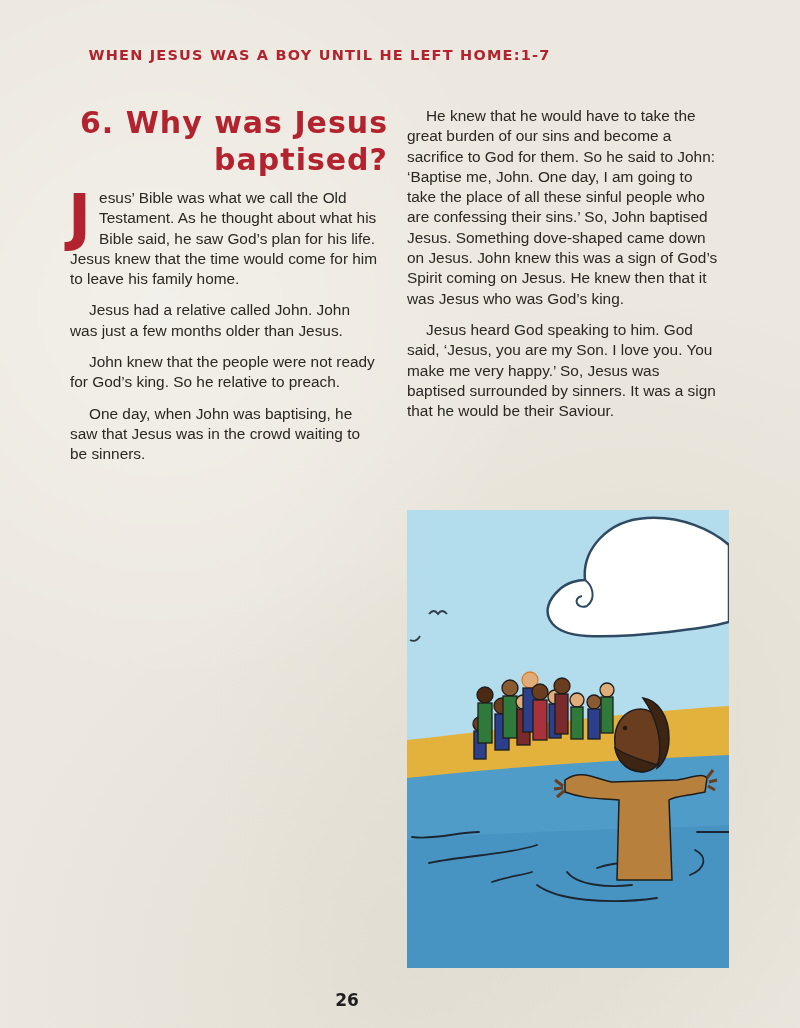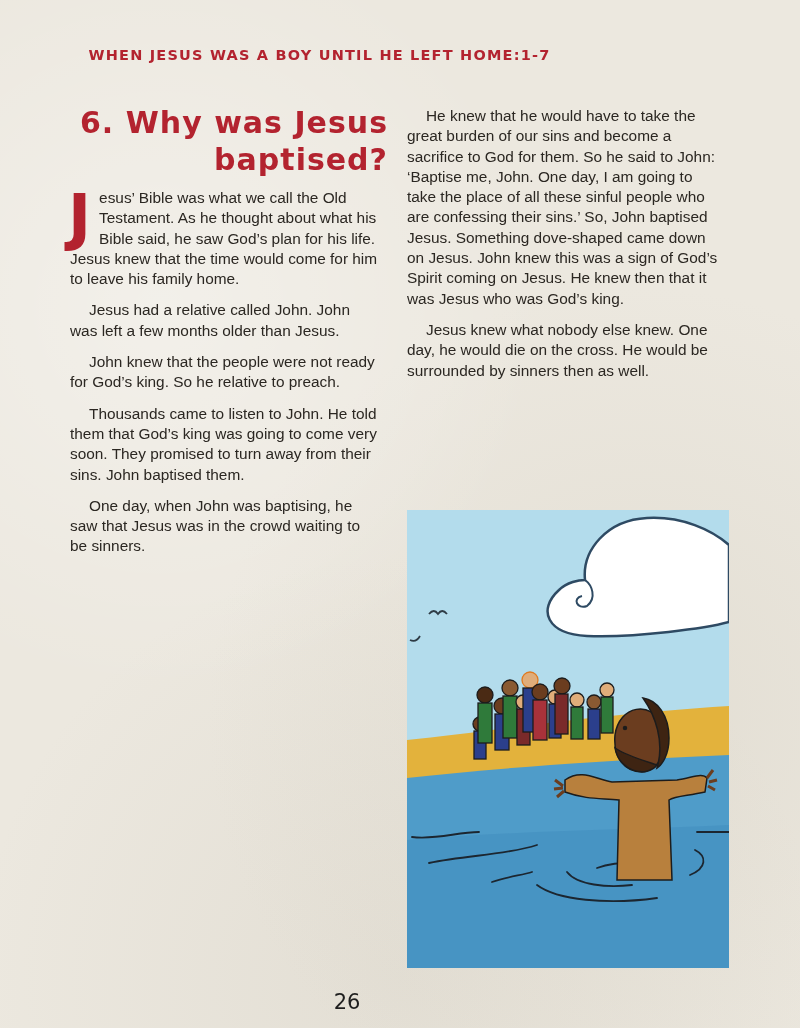--- a/index.html
+++ b/index.html
@@ -35,41 +35,40 @@
     font-size:62px; line-height:54px; color:#b3232f;
     margin:2px 8px 0 -2px; height:58px;
   }
   .illustration {
     position:absolute; left:407px; top:510px; width:322px; height:458px;
     overflow:hidden; background:#b3dcec;
   }
   .illustration svg { display:block; }
   .page-number {
     position:absolute; top:990px; left:0; width:694px; text-align:center;
-    font-family:"DejaVu Sans", sans-serif; font-weight:normal; font-size:21px; color:#1e1e1e;
+    font-family:"DejaVu Sans", sans-serif; font-weight:bold; font-size:17px; color:#1e1e1e;
   }
 </style>
 </head>
 <body>
 
 <div class="running-head">WHEN JESUS WAS A BOY UNTIL HE LEFT HOME:1-7</div>
 
 <h1 class="title">6. Why was Jesus baptised?</h1>
 
 <div class="col col-left">
   <p class="first"><span class="dropcap">J</span><span>esus’ Bible was what we call the Old Testament. As he thought about what his Bible said, he saw God’s plan for his life. Jesus knew that the time would come for him to leave his family home.</span></p>
-  <p>Jesus had a relative called John. John was left a few months older than Jesus.</p>
+  <p>Jesus had a relative called John. John was just a few months older than Jesus.</p>
   <p>John knew that the people were not ready for God’s king. So he relative to preach.</p>
-  <p>Thousands came to listen to John. He told them that God’s king was going to come very soon. They promised to turn away from their sins. John baptised them.</p>
   <p>One day, when John was baptising, he saw that Jesus was in the crowd waiting to be sinners.</p>
 </div>
 
 <div class="col col-right">
   <p>He knew that he would have to take the great burden of our sins and become a sacrifice to God for them. So he said to John: ‘Baptise me, John. One day, I am going to take the place of all these sinful people who are confessing their sins.’ So, John baptised Jesus. Something dove-shaped came down on Jesus. John knew this was a sign of God’s Spirit coming on Jesus. He knew then that it was Jesus who was God’s king.</p>
-  <p>Jesus knew what nobody else knew. One day, he would die on the cross. He would be surrounded by sinners then as well.</p>
+  <p>Jesus heard God speaking to him. God said, ‘Jesus, you are my Son. I love you. You make me very happy.’ So, Jesus was baptised surrounded by sinners. It was a sign that he would be their Saviour.</p>
 </div>
 
 <div class="illustration" title="Jesus standing waist-deep in the River Jordan with arms outstretched, a crowd of people on the sandy shore, a cloud and birds in the sky">
   <svg width="322" height="458" viewBox="0 0 322 458" xmlns="http://www.w3.org/2000/svg">
 
     <rect x="0" y="0" width="322" height="458" fill="#b3dcec"></rect>
 
     <g>
       <path d="M322 112 C300 118 230 128 180 126 C140 124 130 100 152 80 C160 72 172 70 178 70 C175 40 200 10 240 8 C275 6 305 20 322 35 Z" fill="#ffffff" stroke="#2e4a63" stroke-width="2.5"></path>
       <path d="M178 70 C185 75 190 88 180 96 C170 100 165 88 175 86" fill="none" stroke="#2e4a63" stroke-width="2"></path>

